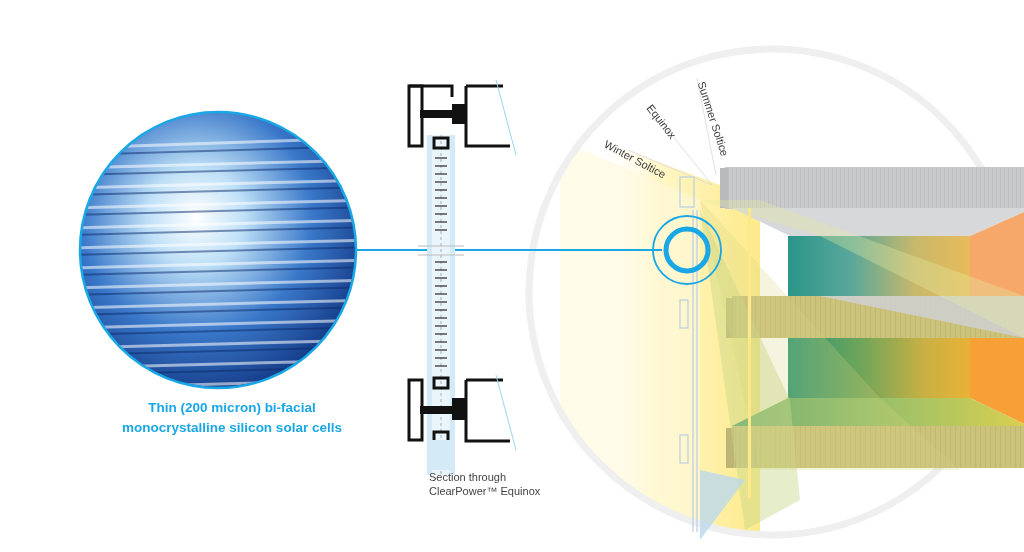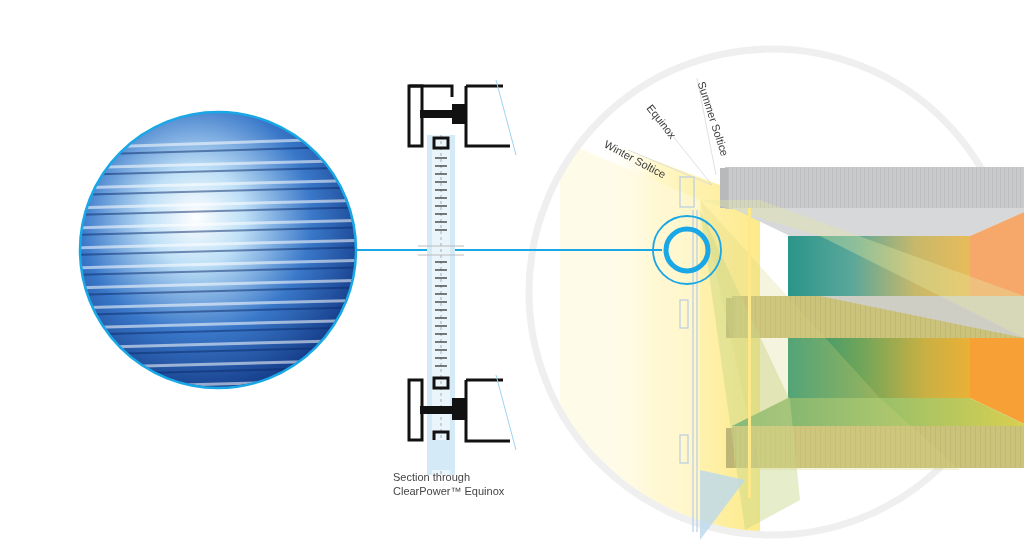--- a/index.html
+++ b/index.html
@@ -1,19 +1,19 @@
 <!DOCTYPE html>
 <html><head>
 <meta charset="utf-8">
 <style>
   html, body { margin:0; padding:0; background:#ffffff; }
   body { width:1024px; height:552px; position:relative; overflow:hidden; font-family:"Liberation Sans", sans-serif; }
   svg { position:absolute; left:0; top:0; }
   .caption-blue { position:absolute; left:92px; top:398px; width:280px; text-align:center; color:#1aa7e6; font-weight:bold; font-size:13.5px; line-height:20px; font-family:"Liberation Sans", sans-serif; }
-  .caption-gray { position:absolute; left:393px; top:470px; color:#444; font-size:11px; line-height:14px; font-family:"Liberation Sans", sans-serif; }
+  .caption-gray { position:absolute; left:429px; top:470px; color:#444; font-size:11px; line-height:14px; font-family:"Liberation Sans", sans-serif; }
   .sun-label { position:absolute; color:#3a3a3a; font-size:11px; white-space:nowrap; transform-origin:0 0; font-family:"Liberation Sans", sans-serif; }
 </style>
 </head>
 <body>
 
 <svg width="1024" height="552" viewBox="0 0 1024 552">
   <defs>
     <radialGradient id="cellGlow" cx="0.42" cy="0.38" r="0.7">
       <stop offset="0" stop-color="#ffffff"></stop>
       <stop offset="0.25" stop-color="#bfe0f7"></stop>
@@ -217,20 +217,22 @@
     <rect x="427" y="440" width="28" height="30" fill="#d4ebf7"></rect>
 
     <g stroke="#9ed3ef" stroke-width="1">
       <line x1="496" y1="80" x2="516" y2="155"></line>
       <line x1="496" y1="375" x2="516" y2="450"></line>
     </g>
   </g>
 </svg>
 
 <div class="caption-blue">
+  <div>Thin (200 micron) bi-facial</div>
+  <div>monocrystalline silicon solar cells</div>
 </div>
 
 <div class="caption-gray">
   <div>Section through</div>
   <div>ClearPower™ Equinox</div>
 </div>
 
 <div class="sun-label" style="left:608px; top:138px; transform:rotate(28deg);">Winter Soltice</div>
 <div class="sun-label" style="left:654px; top:102px; transform:rotate(52deg);">Equinox</div>
 <div class="sun-label" style="left:707px; top:80px; transform:rotate(72deg);">Summer Soltice</div>

